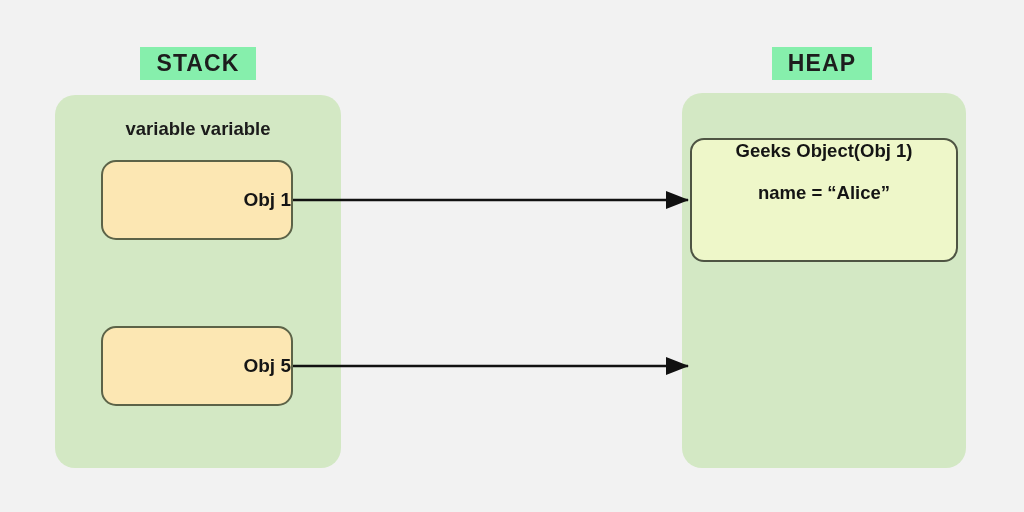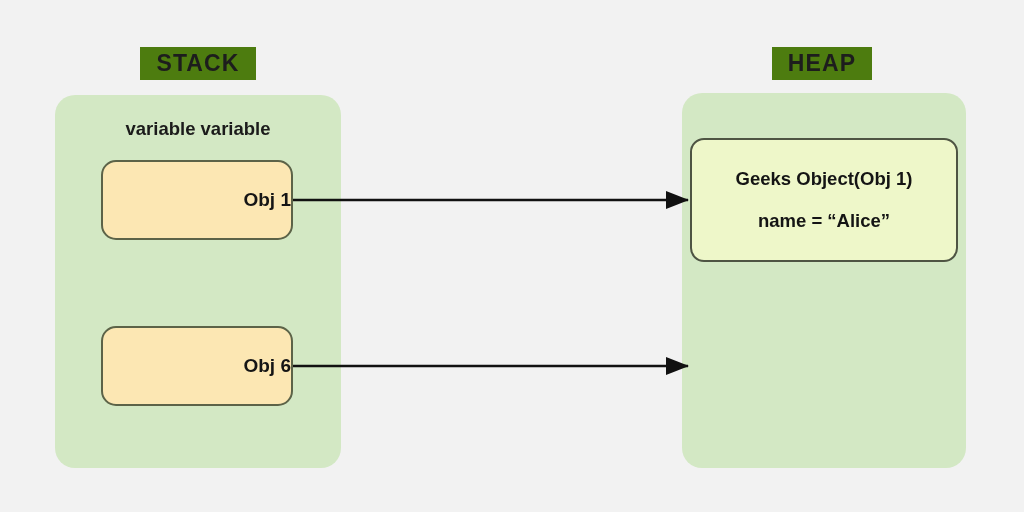--- a/index.html
+++ b/index.html
@@ -17,21 +17,21 @@
   #canvas {
     position: relative;
     width: 1024px;
     height: 512px;
     background: #f2f2f2;
   }
 
   
   .region-title {
     position: absolute;
-    background: #4d7c0f;
+    background: #86efac;
     color: #1d1d1d;
     font-weight: bold;
     font-size: 23px;
     letter-spacing: 1.1px;
     text-align: center;
     line-height: 33px;
     height: 33px;
   }
   #stack-title { left: 140px; top: 47px; width: 116px; }
   #heap-title  { left: 772px; top: 47px; width: 100px; }
@@ -85,21 +85,20 @@
     left: 690px;
     width: 268px;
     height: 124px;
     background: #eef7c9;
     border: 2px solid #4e5443;
     border-radius: 14px;
     box-sizing: border-box;
     display: flex;
     flex-direction: column;
     align-items: center;
-    justify-content: center;
     gap: 20px;
   }
   #heap-object-0 { top: 138px; }
   #heap-object-1 { top: 305px; }
   .heap-object-title {
     font-size: 18.5px;
     font-weight: bold;
     color: #141414;
   }
   .heap-object-field {
@@ -129,21 +128,21 @@
 
   <div class="region-box" id="stack-region"></div>
 
   <div id="reference-variable-label">variable variable</div>
 
   <div class="stack-slot" id="stack-slot-0">
     <span class="stack-slot-label">Obj 1</span>
   </div>
 
   <div class="stack-slot" id="stack-slot-1">
-    <span class="stack-slot-label">Obj 6</span>
+    <span class="stack-slot-label">Obj 5</span>
   </div>
 
   <div class="region-box" id="heap-region"></div>
 
   <div class="heap-object" id="heap-object-0">
     <span class="heap-object-title">Geeks Object(Obj 1)</span>
     <span class="heap-object-field">name = “Alice”</span>
   </div>
 
 

